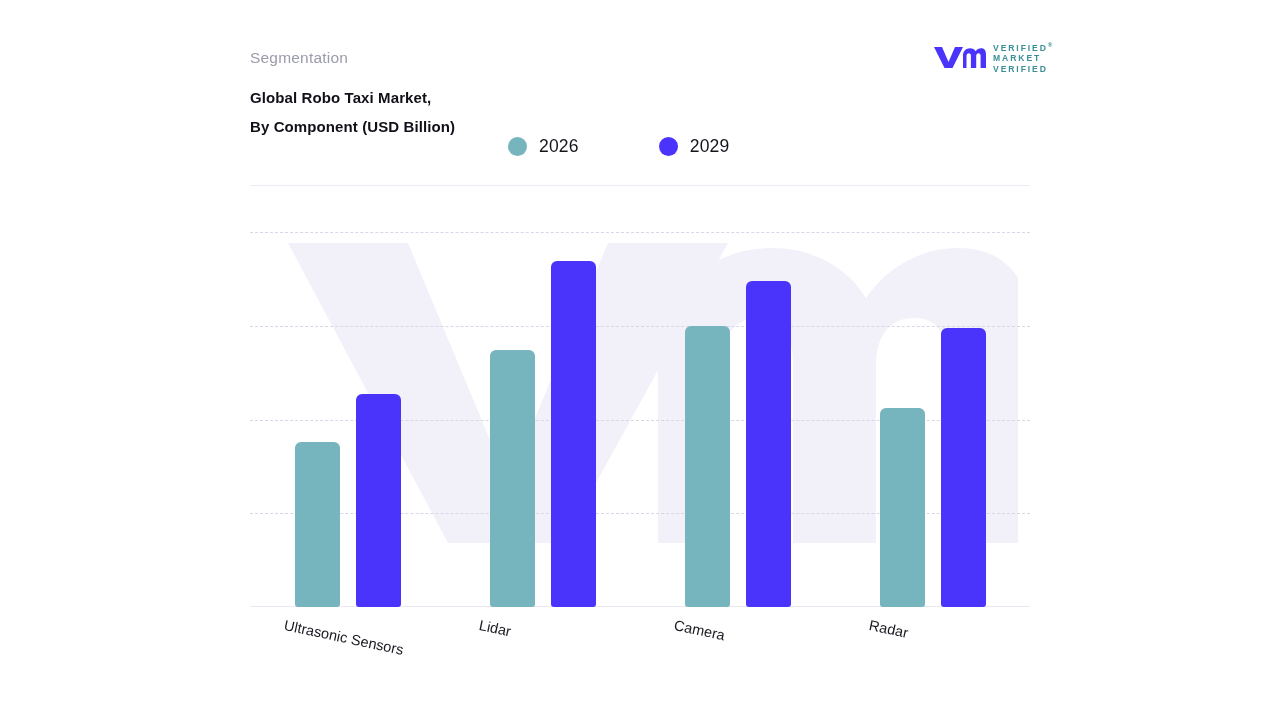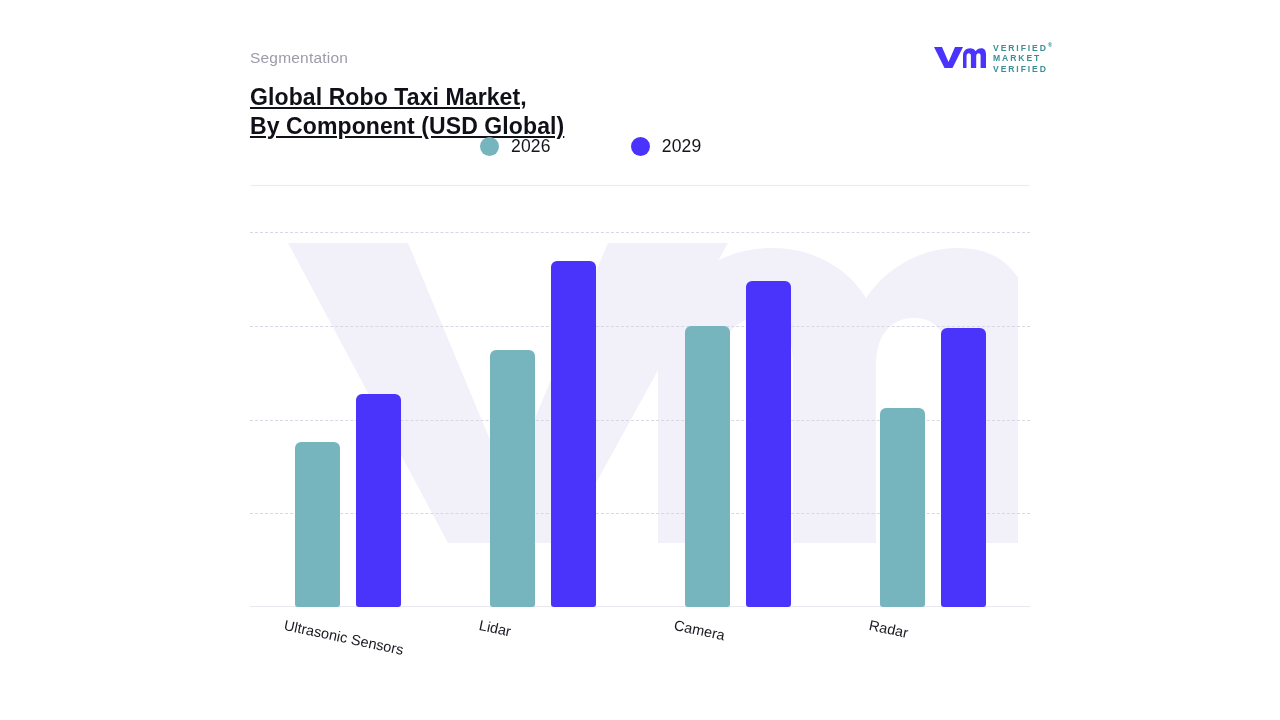--- a/index.html
+++ b/index.html
@@ -25,26 +25,25 @@
     left: 250px;
     top: 49px;
     font-size: 15.5px;
     color: #9b9bab;
     letter-spacing: 0.2px;
   }
   .chart-title {
     position: absolute;
     left: 250px;
     top: 83px;
-    font-size: 23px;
+    font-size: 15px;
     font-weight: bold;
     color: #101018;
     line-height: 29px;
     letter-spacing: 0.1px;
-    text-decoration: underline;
   }
   .chart-title .line2 { display: block; }
 
   
   .logo {
     position: absolute;
     left: 932px;
     top: 40px;
     width: 132px;
     height: 34px;
@@ -63,21 +62,21 @@
   }
   .logo-text .reg {
     font-size: 6px;
     vertical-align: super;
     letter-spacing: 0;
   }
 
   
   .legend {
     position: absolute;
-    left: 480px;
+    left: 508px;
     top: 136px;
     display: flex;
     align-items: center;
     gap: 0px;
   }
   .legend-item {
     display: flex;
     align-items: center;
     gap: 12px;
   }
@@ -164,21 +163,21 @@
 </style>
 </head>
 <body>
 
 <div id="root">
 
   <div class="seg-label">Segmentation</div>
 
   <div class="chart-title">
     <span>Global Robo Taxi Market,</span>
-    <span class="line2">By Component (USD Global)</span>
+    <span class="line2">By Component (USD Billion)</span>
   </div>
 
   <div class="logo">
     <span class="logo-mark">
       <svg viewBox="0 0 54 26" width="54" height="26" aria-hidden="true">
         <path d="M2 3 L10 3 L16.5 18 L23 3 L31 3 L20.5 24 L12.5 24 Z" fill="#4a33fa"></path>
         <path d="M31 24 L31 11.5 C31 7 34.2 4.2 38 4.2 C40.6 4.2 42.6 5.4 43.6 7.2 C44.8 5.4 46.9 4.2 49.3 4.2 C52.6 4.2 54 6.6 54 10.5 L54 24 L48.6 24 L48.6 12 C48.6 10.2 47.9 9.2 46.5 9.2 C45.1 9.2 44.2 10.3 44.2 12.2 L44.2 24 L38.9 24 L38.9 12 C38.9 10.2 38.2 9.2 36.8 9.2 C35.4 9.2 34.5 10.3 34.5 12.2 L34.5 24 Z" fill="#4a33fa"></path>
       </svg>
     </span>
     <span class="logo-text">

